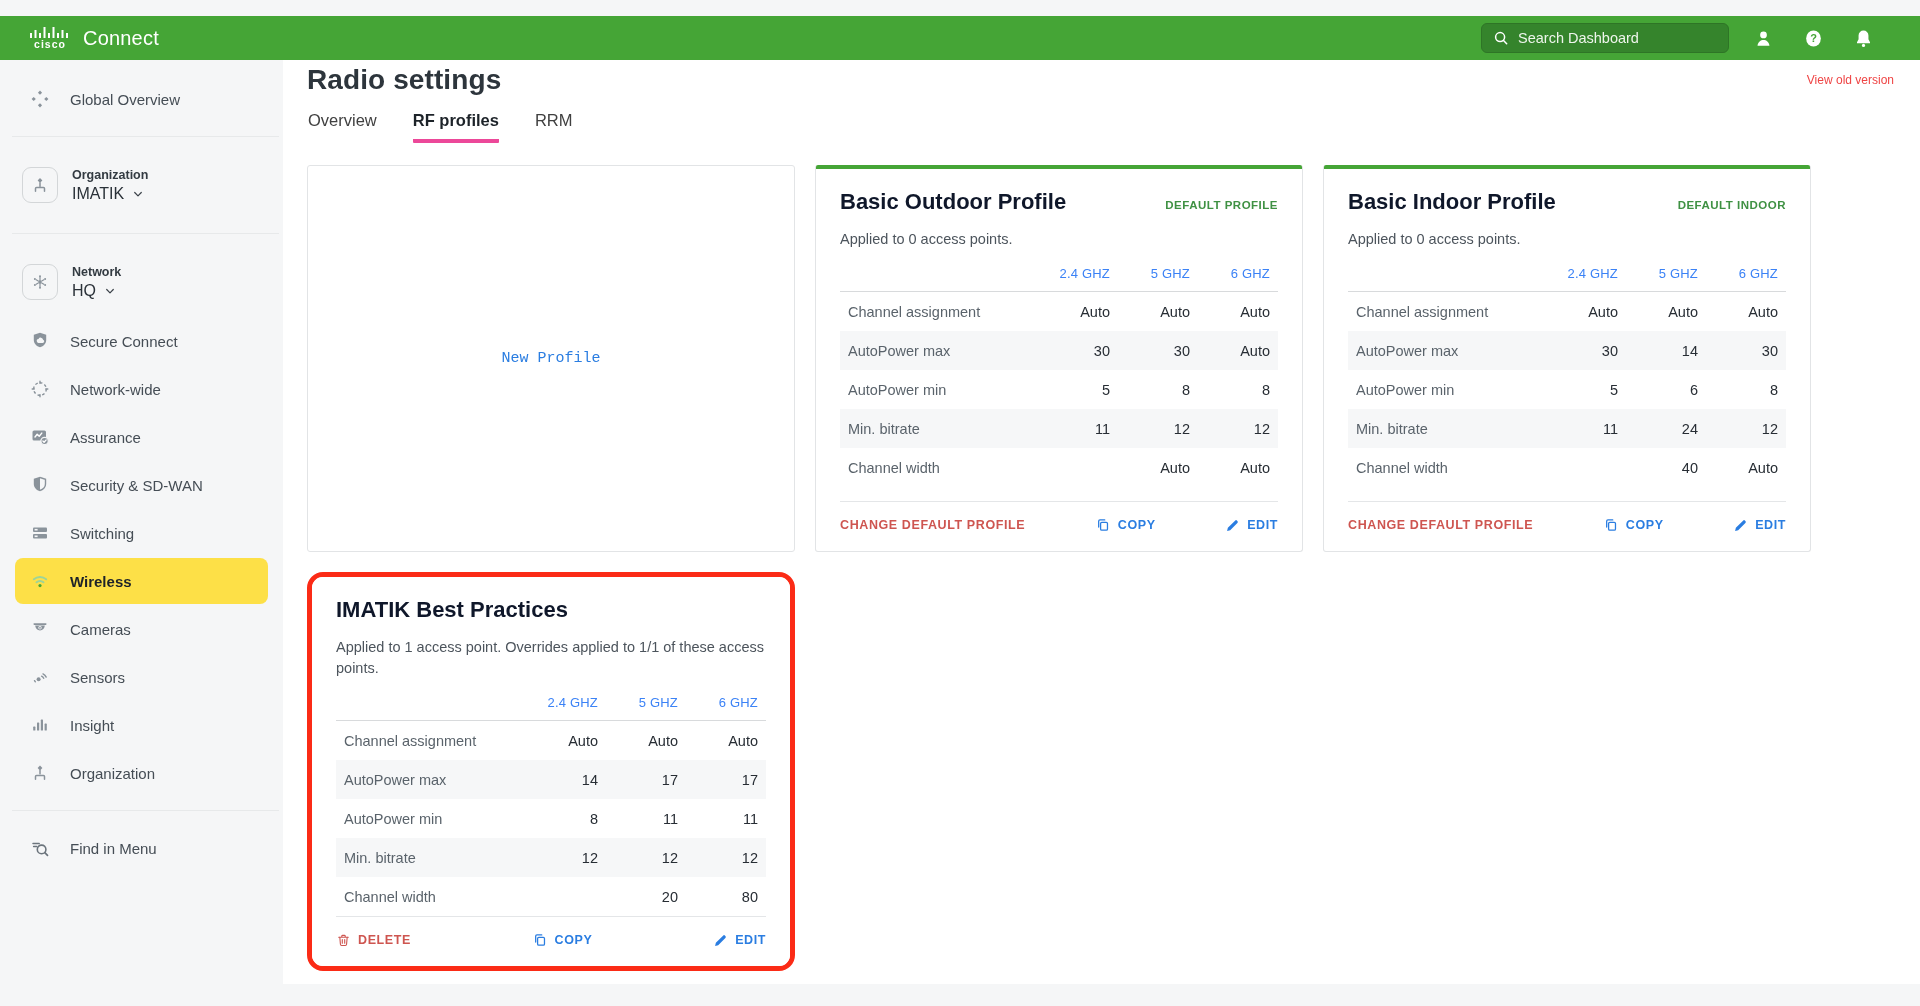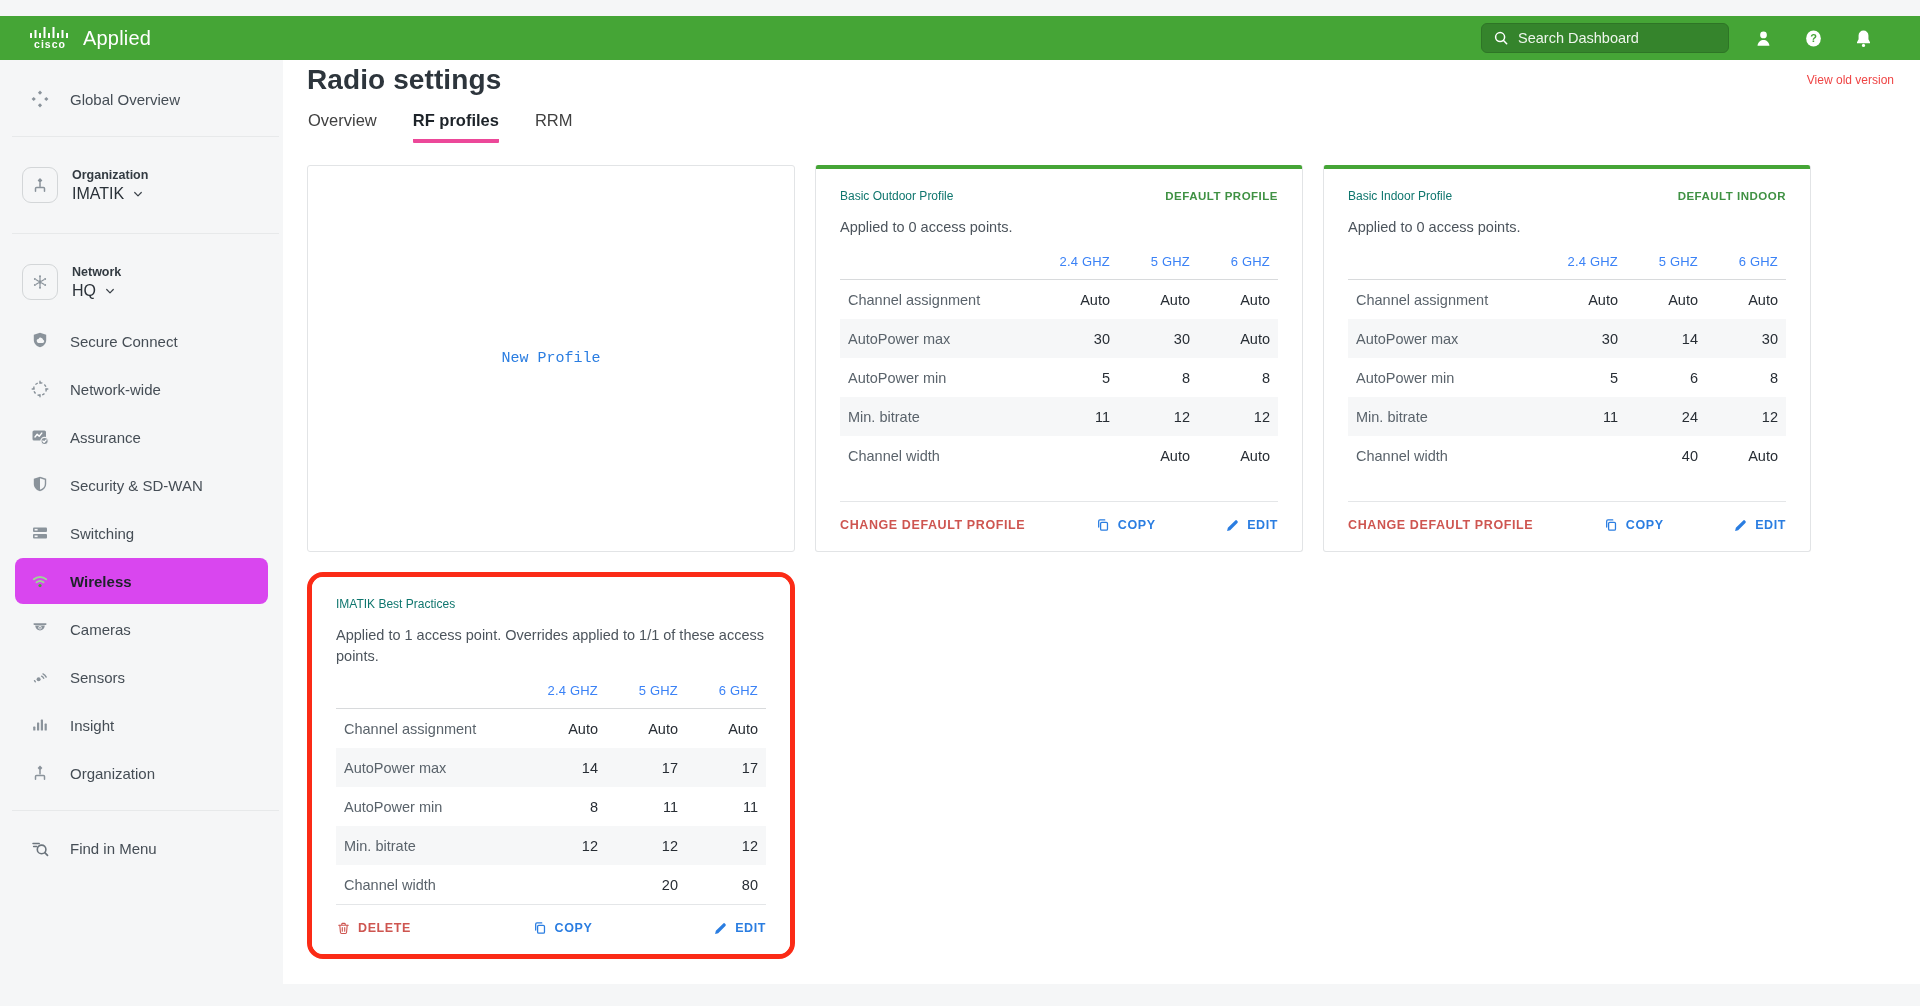--- a/index.html
+++ b/index.html
@@ -22,21 +22,21 @@
   .searchbox input::placeholder { color:#eef5ec; opacity:1; }
   .hicons { display:flex; gap:29px; margin:0 46px 0 24px; align-items:center; }
   .hicon { width:21px; height:21px; cursor:pointer; }
   .icn svg, .hicon svg { display:block; }
 
   
   .sidebar { position:absolute; left:0; top:44px; width:283px; height:962px;
     background:#f5f6f7; padding-top:30px; }
   .sb-item { height:46px; margin:2px 15px; padding-left:15px; border-radius:8px;
     display:flex; align-items:center; gap:20px; font-size:15px; color:#454d55; cursor:pointer; }
-  .sb-item.selected { background:#d946ef; color:#1d2329; font-weight:700; }
+  .sb-item.selected { background:#fde047; color:#1d2329; font-weight:700; }
   .sb-item .icn { width:20px; height:20px; flex:0 0 20px; }
   .sb-divider { height:1px; background:#e7e9ea; margin:14px 4px 14px 12px; }
   .ctx { display:flex; gap:14px; padding:16px 15px 16px 22px; align-items:center; cursor:pointer; }
   .ctx-icon { width:36px; height:36px; border:1.5px solid #d3d6d8; border-radius:9px;
     display:flex; align-items:center; justify-content:center; background:transparent; }
   .ctx-label { font-size:12.5px; font-weight:700; color:#333b42; margin-bottom:3px; }
   .ctx-value { font-size:16px; color:#2a3138; display:flex; align-items:center; gap:8px; }
 
   
   .main { position:absolute; left:283px; top:44px; width:1637px; height:940px;
@@ -50,21 +50,21 @@
 
   .grid { display:grid; grid-template-columns:repeat(3,488px); gap:20px 20px;
     margin:22px 0 0 24px; align-items:start; }
   .card { background:#fff; border:1px solid #e2e4e6; border-radius:3px;
     display:flex; flex-direction:column; position:relative; }
   .card.fixed { height:387px; }
   .card.default { border-top:none; }
   .greenbar { height:4px; background:#45a536; border-radius:2px 2px 0 0; flex:0 0 4px; }
   .card-body { padding:20px 24px 18px; display:flex; flex-direction:column; flex:1; }
   .card-head { display:flex; align-items:baseline; }
-  .card-title { font-size:12px; font-weight:400; color:#0f766e; }
+  .card-title { font-size:22px; font-weight:700; color:#0f172a; }
   .badge { margin-left:auto; font-size:11.5px; font-weight:700; color:#3f9143; letter-spacing:.5px; white-space:nowrap; }
   .applied { font-size:14.5px; color:#4c545c; margin-top:14px; line-height:1.45; }
   .thead { display:flex; align-items:flex-end; margin-top:16px; padding:0 8px 10px;
     border-bottom:1px solid #d8dadc; }
   .thead .sp { flex:1; }
   .col-h { width:80px; text-align:right; font-size:13px; color:#3b82f6; letter-spacing:.2px; }
   .trow { display:flex; align-items:center; height:39px; margin:0; padding:0 8px; }
   .trow.stripe { background:#f6f7f8; }
   .tlabel { flex:1; font-size:14.5px; color:#5a636b; }
   .tval { width:80px; text-align:right; font-size:14.5px; color:#272d34; }
@@ -95,21 +95,21 @@
             <rect x="13.5" y="1" width="2" height="11"></rect>
           <rect x="18" y="7" width="2" height="5"></rect>
             <rect x="22.5" y="1" width="2" height="11"></rect>
           <rect x="27" y="7" width="2" height="5"></rect>
             <rect x="31.5" y="4" width="2" height="8"></rect>
           <rect x="36" y="7" width="2" height="5"></rect>
         </g>
       </svg>
       <span class="cisco-word">cisco</span>
     </span>
-    <span class="brand-name">Applied</span>
+    <span class="brand-name">Connect</span>
   </div>
   <div class="searchbox">
     <span class="icn">
       <svg width="18" height="18" viewBox="0 0 20 20">
           <circle cx="9" cy="9" r="5" fill="none" stroke="#fff" stroke-width="1.7"></circle>
           <path d="M12.8 12.8l3.5 3.5" stroke="#fff" stroke-width="1.7" stroke-linecap="round"></path>
         </svg>
     </span>
     <input placeholder="Search Dashboard" style="">
   </div>

